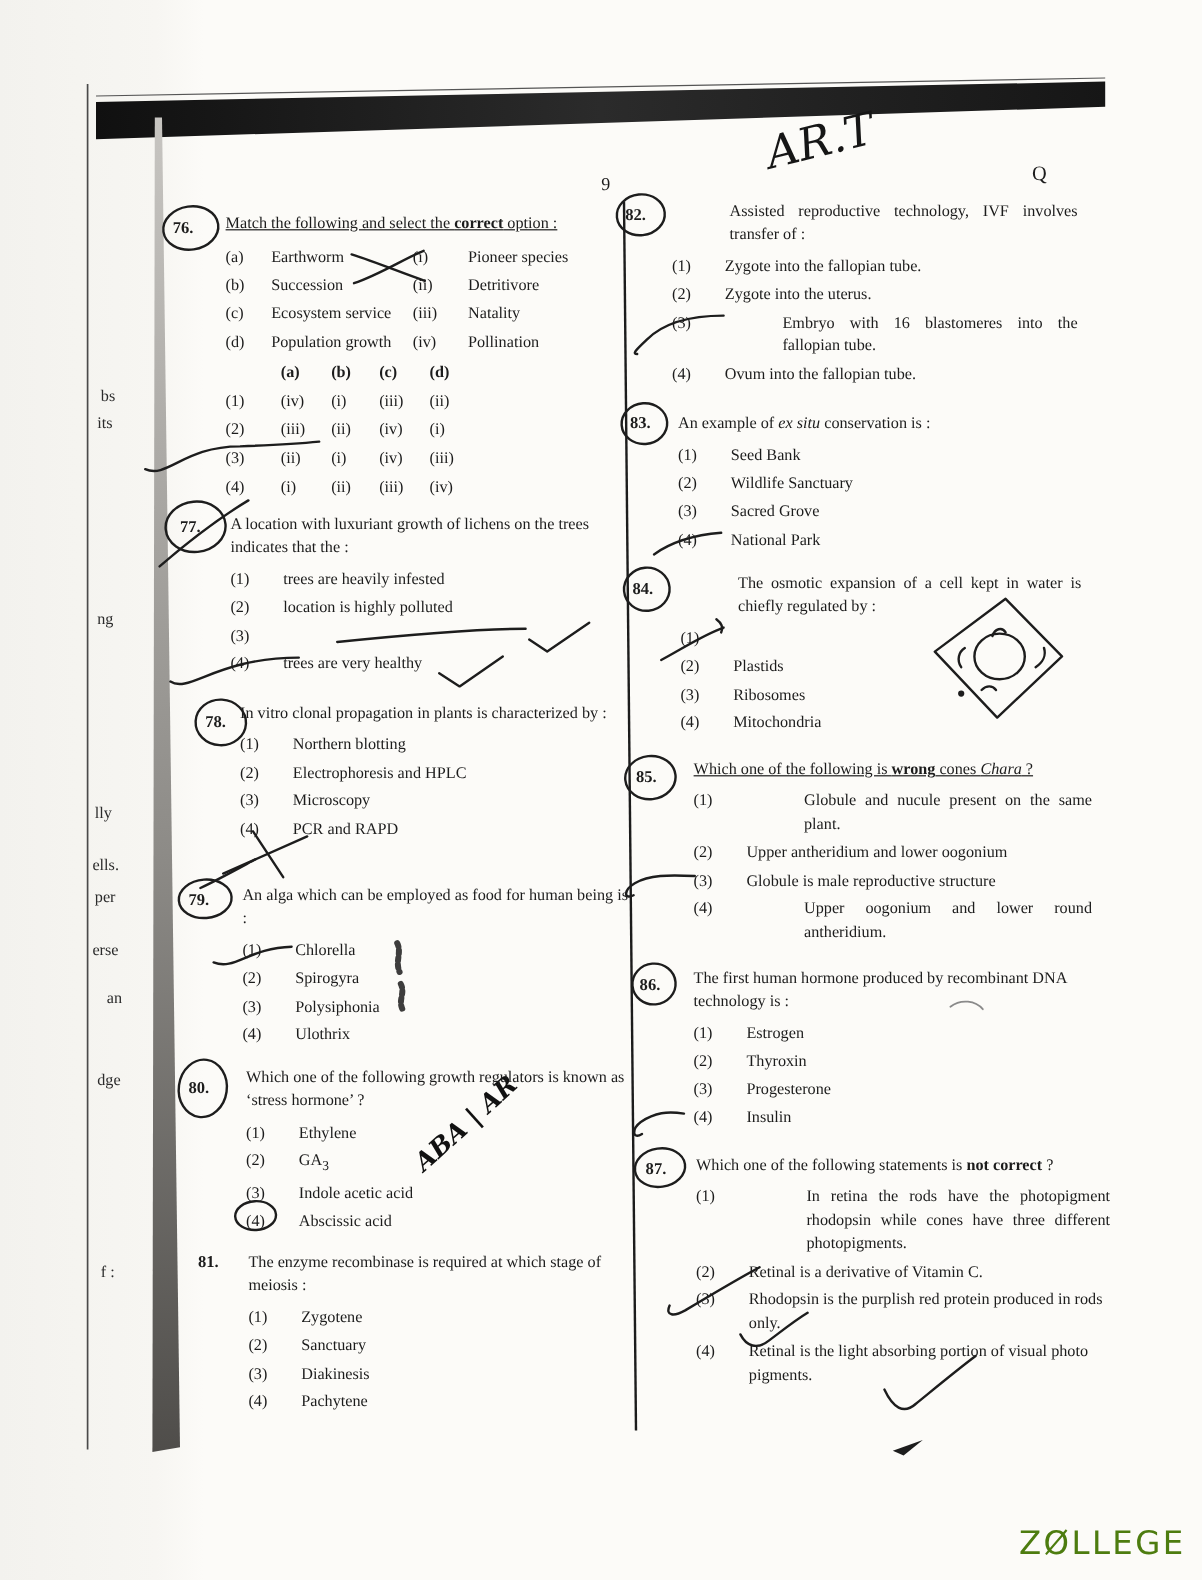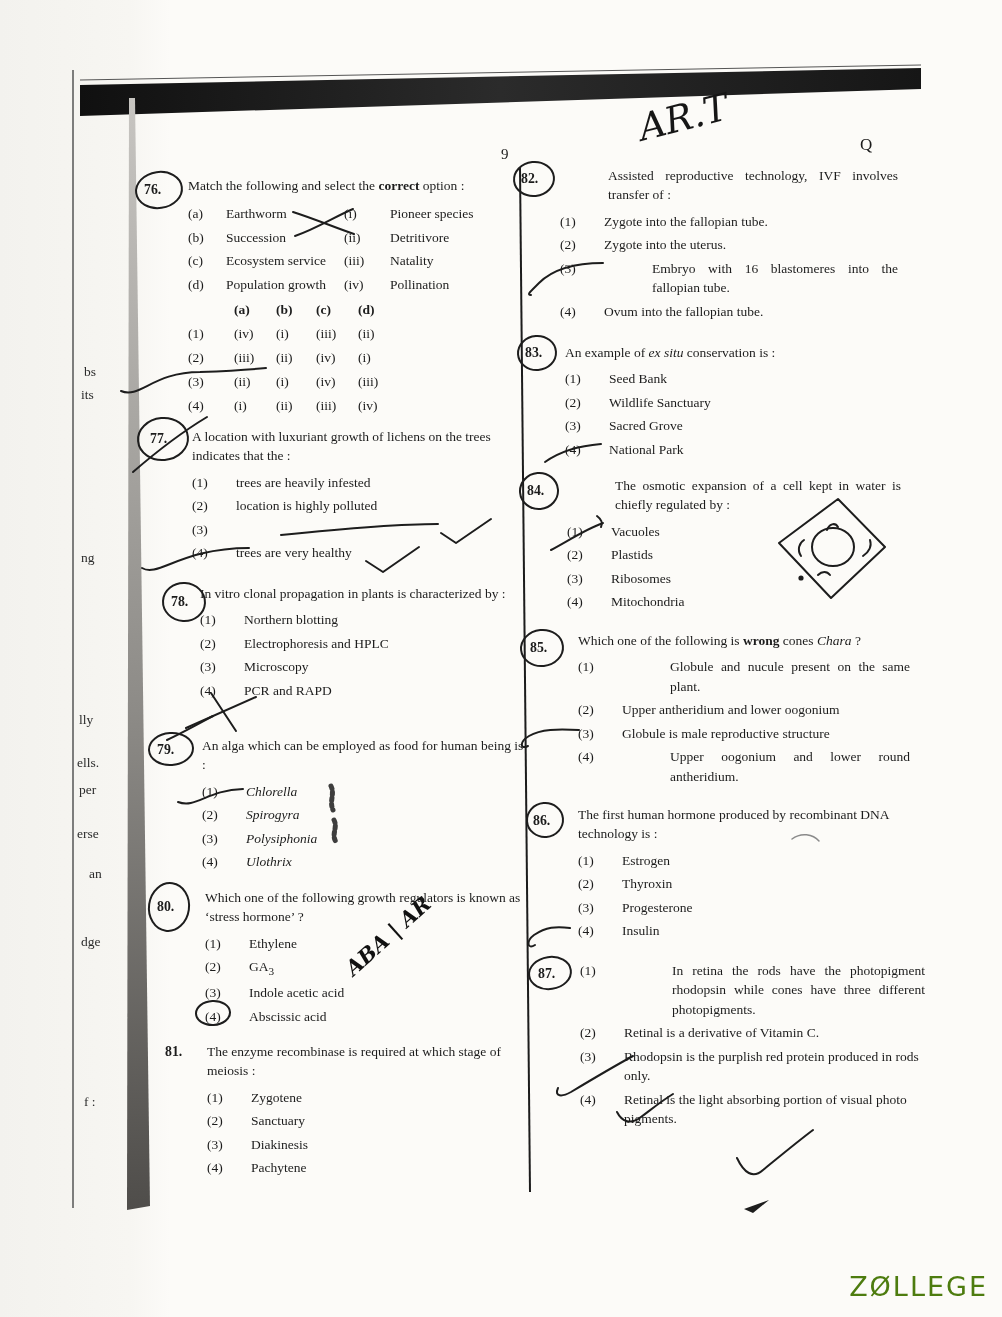--- a/index.html
+++ b/index.html
@@ -5,30 +5,30 @@
   html,body{margin:0;padding:0;background:#ffffff;}
   .page{position:relative;width:1002px;height:1317px;background:#fcfbf8;
         font-family:"Liberation Serif", serif;color:#1c1c1c;overflow:hidden;}
   .page::before{content:"";position:absolute;inset:0;
         background:linear-gradient(90deg,#f3f2ee 0,#f7f6f2 130px,#fcfbf8 170px);pointer-events:none;}
   .overlay{position:absolute;left:0;top:0;pointer-events:none;}
   .qnum{position:absolute;font-weight:bold;font-size:13.8px;}
   .qblock{position:absolute;font-size:13.5px;line-height:1.44;}
   .qhead{margin:0 0 7px 0;}
   .just{text-align:justify;margin-left:48px;}
-  .nowrap{white-space:nowrap;}
+  .nowrap{white-space:nowrap;text-decoration:underline;}
   .opt{display:flex;margin-bottom:4px;}
   .opt .lab{flex:none;width:44px;}
   .opt .txt{flex:1;}
   .w272{max-width:272px;}
-  .italic-opts .opt .txt{font-style:italic;}
+  .italic-opts .opt .txt{}
   .m-grid{display:grid;grid-template-columns:38px 118px 46px 1fr;line-height:23.5px;margin-top:4px;}
   .o-grid{display:grid;grid-template-columns:46px 42px 40px 42px 44px;line-height:24px;margin-top:2px;}
   .o-grid .hd{font-weight:bold;}
-  .margin-frag{position:absolute;font-size:13.5px;color:#2b2b2b;margin-top:42px;}
+  .margin-frag{position:absolute;font-size:13.5px;color:#2b2b2b;}
   .pgnum{position:absolute;left:501px;top:146px;font-size:15px;}
   .corner-q{position:absolute;left:860px;top:135px;font-size:17px;}
   .hand-top{position:absolute;left:638px;top:96px;font-size:37px;font-style:italic;
             transform:rotate(-14deg);font-family:"DejaVu Serif",serif;color:#161616;}
   .hand-mid{position:absolute;left:340px;top:962px;font-size:21px;font-weight:bold;font-style:italic;
             transform:rotate(-42deg);transform-origin:left top;font-family:"DejaVu Serif",serif;color:#111;}
   .logo{position:absolute;right:14px;bottom:15px;font-family:"DejaVu Sans",sans-serif;
         font-size:27px;letter-spacing:2px;color:#4d7c0f;}
 </style>
 </head>
@@ -348,21 +348,20 @@
     <div class="opt">
         <span class="lab">(4)</span>
         <span class="txt">National Park</span>
       </div>
   </div>
 
   <div class="qblock" style="left:567px;top:476px;width:334px">
     <p class="qhead just">The osmotic expansion of a cell kept in water is chiefly regulated by :</p>
     <div class="opt">
         <span class="lab">(1)</span>
-        <span class="txt">Vacuoles</span>
       </div>
     <div class="opt">
         <span class="lab">(2)</span>
         <span class="txt">Plastids</span>
       </div>
     <div class="opt">
         <span class="lab">(3)</span>
         <span class="txt">Ribosomes</span>
       </div>
     <div class="opt">
@@ -405,20 +404,21 @@
         <span class="lab">(3)</span>
         <span class="txt">Progesterone</span>
       </div>
     <div class="opt">
         <span class="lab">(4)</span>
         <span class="txt">Insulin</span>
       </div>
   </div>
 
   <div class="qblock" style="left:580px;top:961px;width:345px">
+    <p class="qhead"><span>Which one of the following statements is </span><b>not correct</b><span> ?</span></p>
     <div class="opt">
         <span class="lab">(1)</span>
         <span class="txt just">In retina the rods have the photopigment rhodopsin while cones have three different photopigments.</span>
       </div>
     <div class="opt">
         <span class="lab">(2)</span>
         <span class="txt">Retinal is a derivative of Vitamin C.</span>
       </div>
     <div class="opt">
         <span class="lab">(3)</span>

